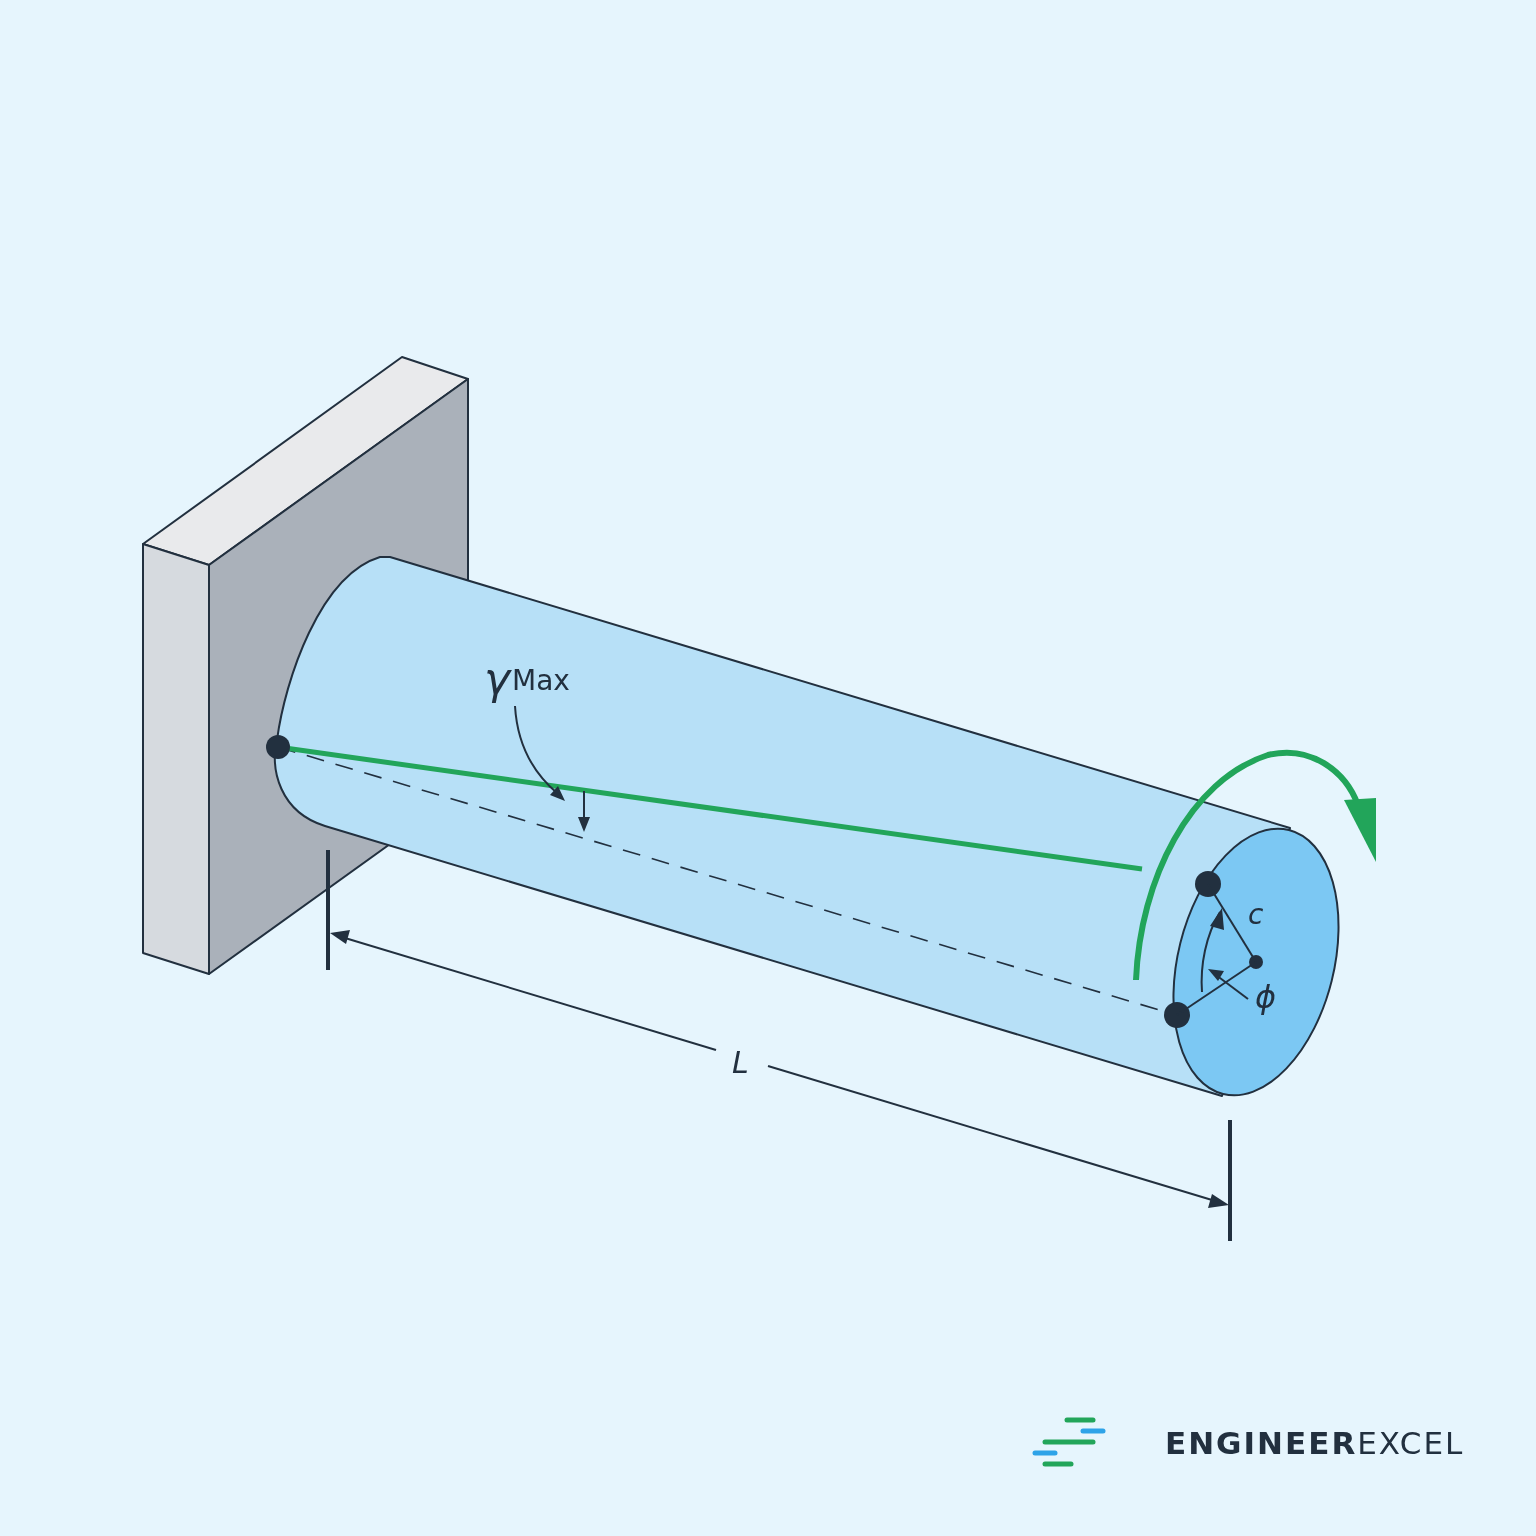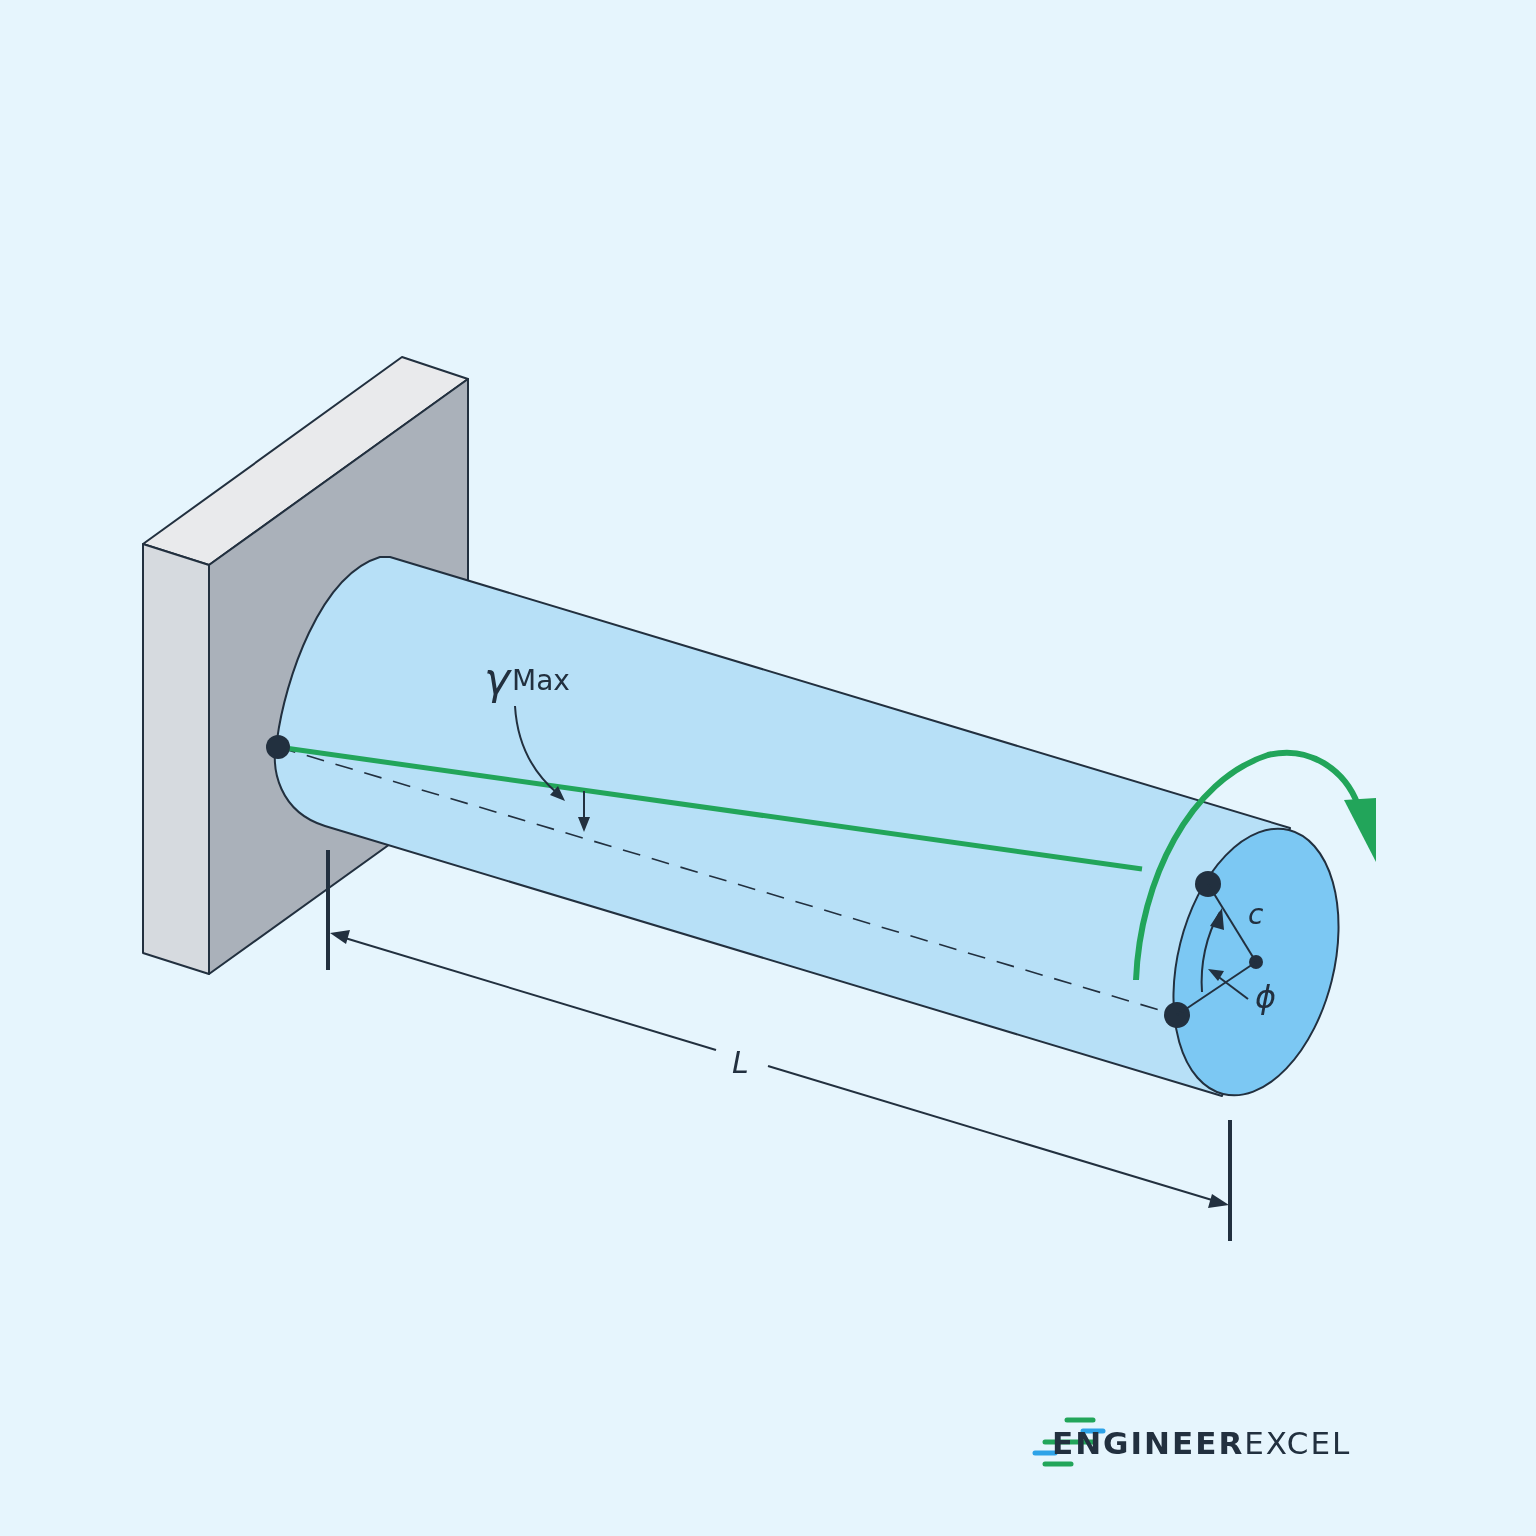--- a/index.html
+++ b/index.html
@@ -1,19 +1,19 @@
 <!DOCTYPE html>
 <html><head>
   <meta charset="utf-8">
   <style>
     html, body { margin: 0; padding: 0; }
     body { width: 1536px; height: 1536px; background: #e6f5fd; overflow: hidden; position: relative; font-family: "Liberation Sans", sans-serif; }
     #diagram { position: absolute; left: 0; top: 0; width: 1536px; height: 1536px; }
     .lbl { font-family: "DejaVu Sans", sans-serif; fill: #22303f; }
-    .logo-text { position: absolute; left: 1052px; top: 1425px; font-family: "DejaVu Sans", sans-serif; font-size: 31px; letter-spacing: 2px; color: #22303f; white-space: nowrap; }
+    .logo-text { position: absolute; left: 1165px; top: 1425px; font-family: "DejaVu Sans", sans-serif; font-size: 31px; letter-spacing: 2px; color: #22303f; white-space: nowrap; }
     .logo-text .b { font-weight: bold; }
     .logo-text .n { font-weight: normal; }
   </style>
 </head>
 <body>
 
 <svg id="diagram" viewBox="0 0 1536 1536" xmlns="http://www.w3.org/2000/svg">
 
   <g stroke="#22303f" stroke-width="2" stroke-linejoin="round">
     <polygon points="143,544 402,357 468,379 209,565" fill="#e9eaec"></polygon>

